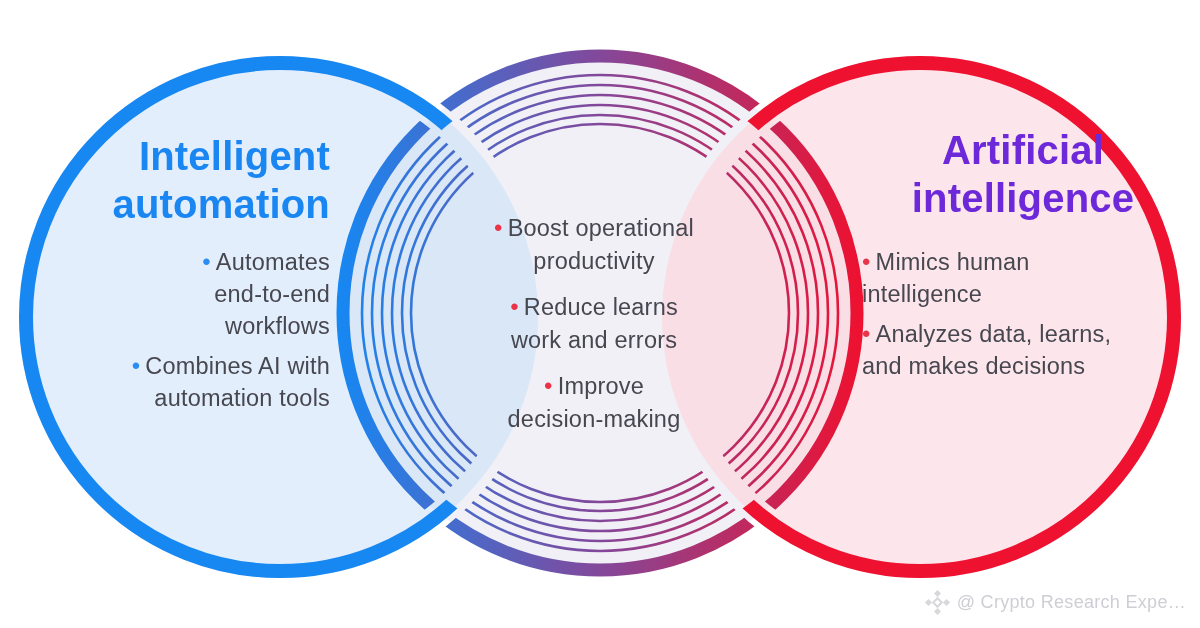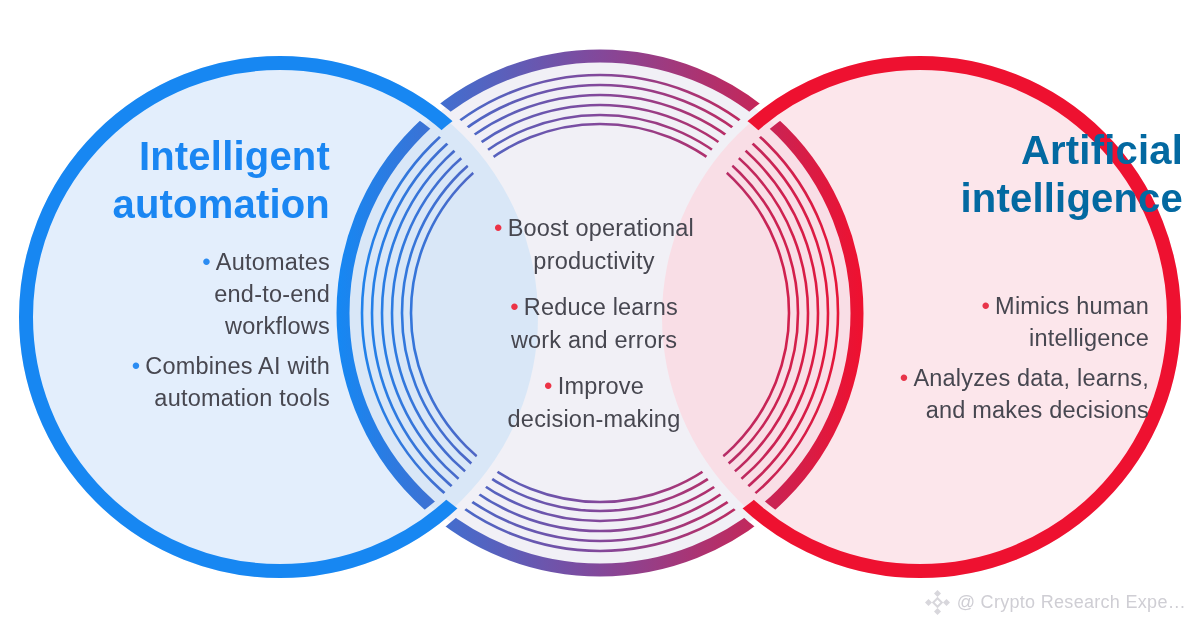--- a/index.html
+++ b/index.html
@@ -9,32 +9,32 @@
     -webkit-font-smoothing:antialiased;
   }
   .stage{position:absolute;inset:0;width:1200px;height:464px;}
   svg.diagram{position:absolute;left:0;top:0;}
 
   .title{
     position:absolute;font-weight:bold;font-size:40px;line-height:48px;
     white-space:pre-line;letter-spacing:.2px;
   }
   .title-left{left:36px;width:294px;top:132px;text-align:right;color:#1a86f2;}
-  .title-right{left:863px;width:320px;top:126px;text-align:right;color:#0369a1;}
+  .title-right{left:863px;width:320px;top:126px;text-align:center;color:#6d28d9;}
 
   .bullets{position:absolute;font-size:23.5px;line-height:32px;color:#474750;letter-spacing:.2px;}
   .bullets .item{margin-bottom:8px;}
   .bullets .btxt{white-space:pre-line;}
   .bullets .dot{margin-right:5px;font-size:24px;}
   .bullets-left{left:20px;width:310px;top:246px;text-align:right;}
   .bullets-left .dot{color:#2b8cf2;}
   .bullets-mid{left:424px;width:340px;top:212px;text-align:center;line-height:32.5px;}
   .bullets-mid .item{margin-bottom:14px;}
   .bullets-mid .dot{color:#ec3346;}
-  .bullets-right{left:833px;width:316px;top:246px;text-align:right;margin-top:44px;}
+  .bullets-right{left:862px;width:316px;top:246px;text-align:left;}
   .bullets-right .dot{color:#e8354a;}
 
   .watermark{
     position:absolute;right:14px;top:589px;display:flex;align-items:center;gap:6px;
     color:#cfced4;font-size:18px;letter-spacing:.3px;
   }
   .watermark svg{display:block;}
 </style>
 </head>
 <body>

